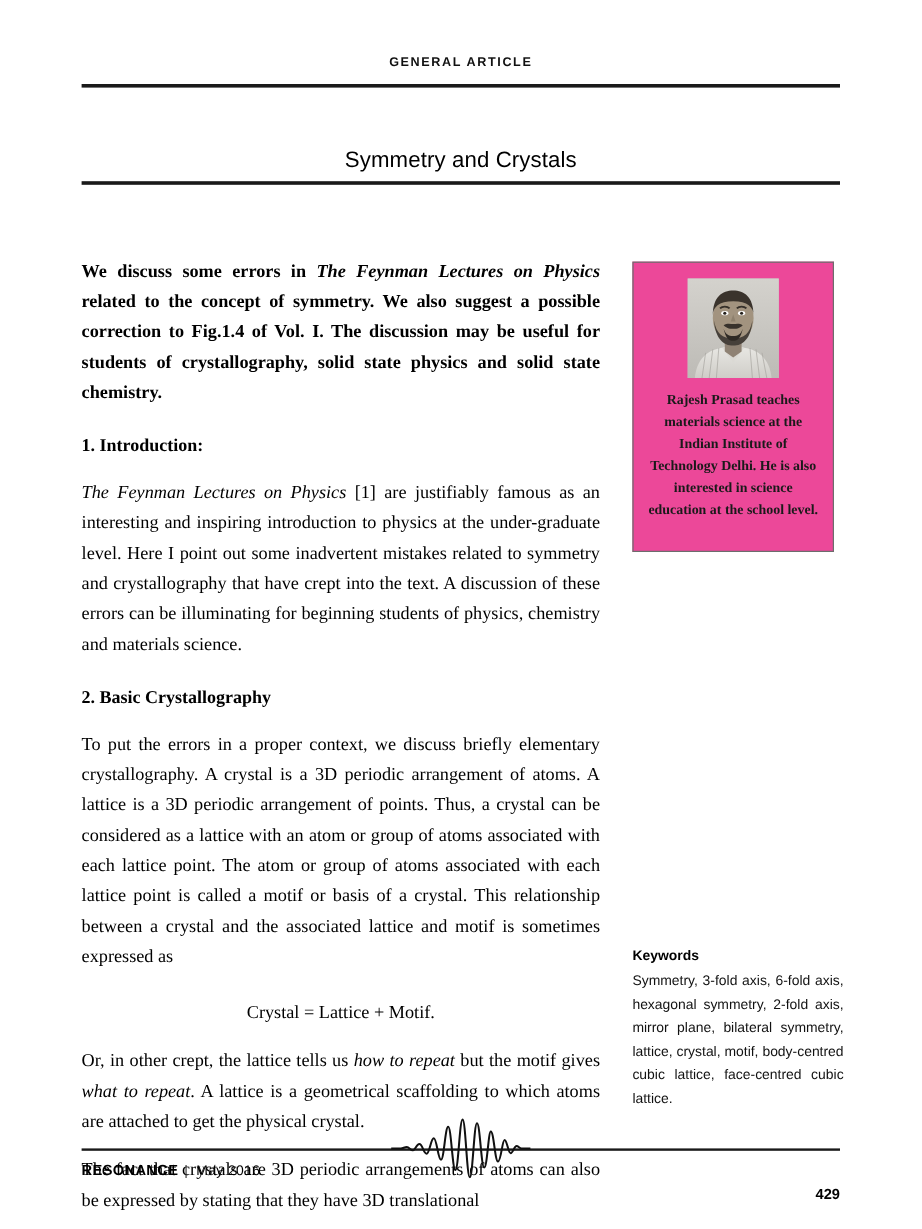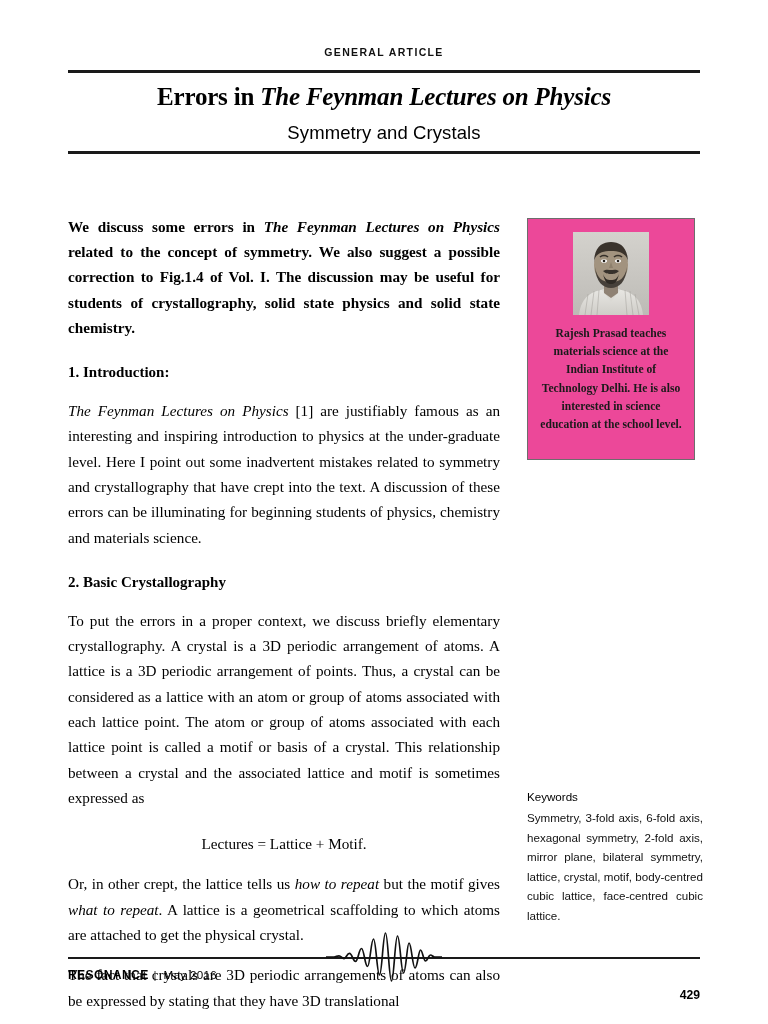--- a/index.html
+++ b/index.html
@@ -166,21 +166,21 @@
 
   
   .keywords-box {
     position: absolute;
     left: 527px;
     top: 789px;
     width: 176px;
   }
   .keywords-title {
     font-family: "Liberation Sans", sans-serif;
-    font-weight: normal;
+    font-weight: bold;
     font-size: 11.6px;
     line-height: 16px;
     margin-bottom: 3px;
   }
   .keywords-body {
     font-family: "Liberation Sans", sans-serif;
     font-size: 11.6px;
     line-height: 19.6px;
     text-align: justify;
     color: #111;
@@ -233,42 +233,39 @@
 </style>
 </head>
 <body>
 
 <div class="page">
 
   <div class="running-head">GENERAL  ARTICLE</div>
 
   <div class="rule rule-top"></div>
 
-  <div class="title-main">
-    <span>Errors in </span><span class="it">The Feynman Lectures on Physics</span>
-  </div>
 
   <div class="title-sub">Symmetry and Crystals</div>
 
   <div class="rule rule-bottom"></div>
 
 
   <div class="col">
 
     <p class="abstract"><span>We discuss some errors in </span><span class="it">The Feynman Lectures on Physics</span><span> related to the concept of symmetry. We also suggest a possible correction to Fig.1.4 of Vol. I. The discussion may be useful for students of crystallography, solid state physics and solid state chemistry.</span></p>
 
     <h2 class="head2">1.  Introduction:</h2>
 
     <p class="para"><span class="it">The Feynman Lectures on Physics</span><span> [1] are justifiably famous as an interesting and inspiring introduction to physics at the under-graduate level. Here I point out some inadvertent mistakes related to symmetry and crystallography that have crept into the text. A discussion of these errors can be illuminating for beginning students of physics, chemistry and materials science.</span></p>
 
     <h2 class="head2">2. Basic Crystallography</h2>
 
     <p class="para">To put the errors in a proper context, we discuss briefly elementary crystallography. A crystal is a 3D periodic arrangement of atoms. A lattice is a 3D periodic arrangement of points. Thus, a crystal can be considered as a lattice with an atom or group of atoms associated with each lattice point. The atom or group of atoms associated with each lattice point is called a motif or basis of a crystal. This relationship between a crystal and the associated lattice and motif is sometimes expressed as</p>
 
-    <p class="equation">Lectures = Lattice + Motif.</p>
+    <p class="equation">Crystal = Lattice + Motif.</p>
 
     <p class="para"><span>Or, in other crept, the lattice tells us </span><span class="it">how to repeat</span><span> but the motif gives </span><span class="it">what to repeat</span><span>.   A lattice is a geometrical scaffolding to which atoms are attached to get the physical crystal.</span></p>
 
     <p class="para">The fact that crystals are 3D periodic arrangements of atoms can also be expressed by stating that they have 3D translational</p>
   </div>
 
   <div class="bio-box">
     <div class="bio-photo">
       <svg width="76" height="83" viewBox="0 0 76 83">
         <defs>

